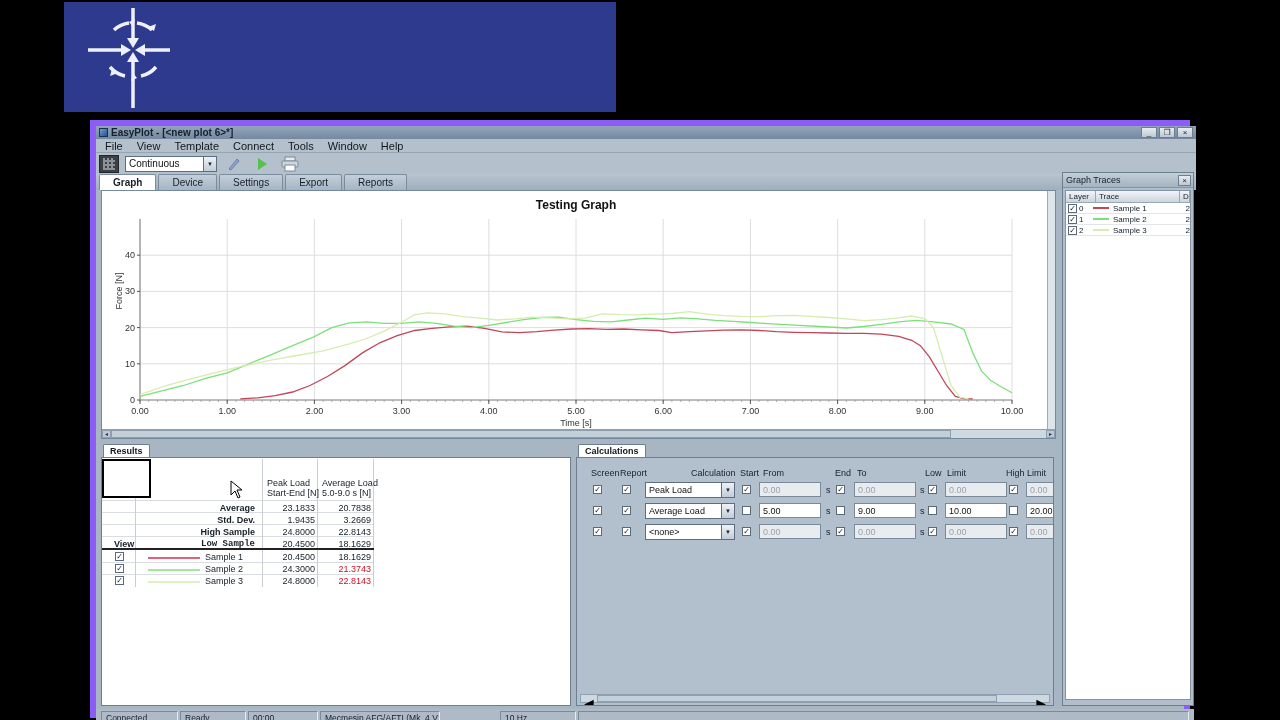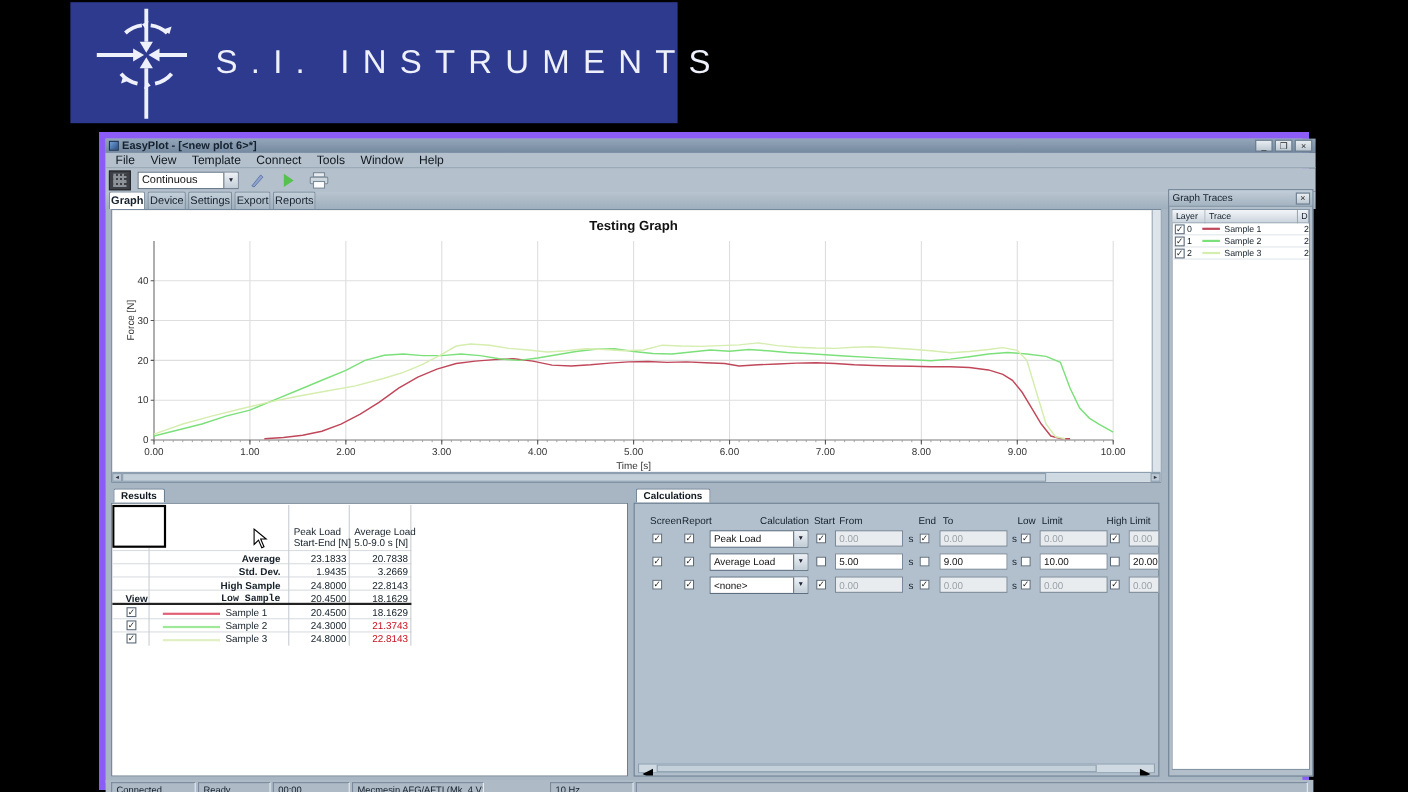--- a/index.html
+++ b/index.html
@@ -28,21 +28,21 @@
   .gridbtn .g{width:12px;height:12px;background:
      linear-gradient(#0000 0 0),repeating-linear-gradient(0deg,#8d9298 0 2px,#3c3f44 2px 4px),repeating-linear-gradient(90deg,#8d9298 0 2px,#3c3f44 2px 4px);
      background-blend-mode:lighten;}
   .combo{width:92px;height:16px;background:#fff;border:1px solid #5c6e80;display:flex;align-items:center;position:relative;}
   .combo .val{font-size:10px;padding-left:3px;color:#111;flex:1;}
   .combo .btn{width:13px;height:100%;background:linear-gradient(#eef2f6,#c2cdd7);border-left:1px solid #5c6e80;font-size:6px;display:flex;align-items:center;justify-content:center;color:#223;}
   .tbico{width:22px;height:18px;display:flex;align-items:center;justify-content:center;}
   .play{width:0;height:0;border-left:9px solid #57c14f;border-top:6px solid transparent;border-bottom:6px solid transparent;}
 
   .tabbar{position:absolute;left:0;top:48px;width:1100px;height:16px;background:linear-gradient(#b9c5d0,#9fafbd);display:flex;align-items:flex-end;padding-left:3px;}
-  .tab{font-size:10px;color:#15202c;padding:2px 1px;border:1px solid #7b8c9c;border-bottom:none;background:linear-gradient(#c3cfd9,#a6b5c2);margin-right:2px;border-radius:2px 2px 0 0;}
+  .tab{font-size:10px;color:#15202c;padding:2px 13px;border:1px solid #7b8c9c;border-bottom:none;background:linear-gradient(#c3cfd9,#a6b5c2);margin-right:2px;border-radius:2px 2px 0 0;}
   .tab.active{background:#fff;font-weight:bold;}
 
   
   .graphpanel{position:absolute;left:5px;top:64px;width:955px;height:249px;background:#fff;border:1px solid #76889b;}
   .graph-title{position:absolute;left:38px;top:7px;width:872px;text-align:center;font-size:12px;font-weight:bold;color:#111;}
   .ylab{position:absolute;left:-2px;top:95px;transform:rotate(-90deg);font-size:9px;color:#333;}
   #chart-svg{position:absolute;left:0;top:0;}
   .hscroll{position:absolute;left:0;bottom:0;width:953px;height:9px;background:#cfd9e2;border-top:1px solid #8ea0b0;display:flex;}
   .hscroll .arr,.vscroll .arr{width:9px;height:8px;background:#bcc8d3;border:1px solid #8ea0b0;font-size:5px;line-height:7px;text-align:center;color:#334;flex:none;}
   .hscroll .thumb{height:8px;background:#c3cfd9;border:1px solid #8ea0b0;flex:none;}
@@ -119,21 +119,20 @@
         <polygon points="47,42 41,32 53,32"></polygon>
         <polygon points="47,46 41,56 53,56"></polygon>
         <polygon points="45,44 35,38 35,50"></polygon>
         <polygon points="49,44 59,38 59,50"></polygon>
         <polygon points="43,16 49,13 47,21"></polygon>
         <polygon points="68,25 70,18 62,21"></polygon>
         <polygon points="51,72 45,75 47,67"></polygon>
         <polygon points="26,63 24,70 32,67"></polygon>
       </g>
     </svg>
-    <div class="brand">S.I. INSTRUMENTS</div>
   </div>
 
   <div class="appwin">
 
     <div class="titlebar">
       <div class="appicon"></div>
       <div class="title">EasyPlot - [&lt;new plot 6&gt;*]</div>
       <div class="winbtns">
         <div class="winbtn">_</div>
         <div class="winbtn">❐</div>

